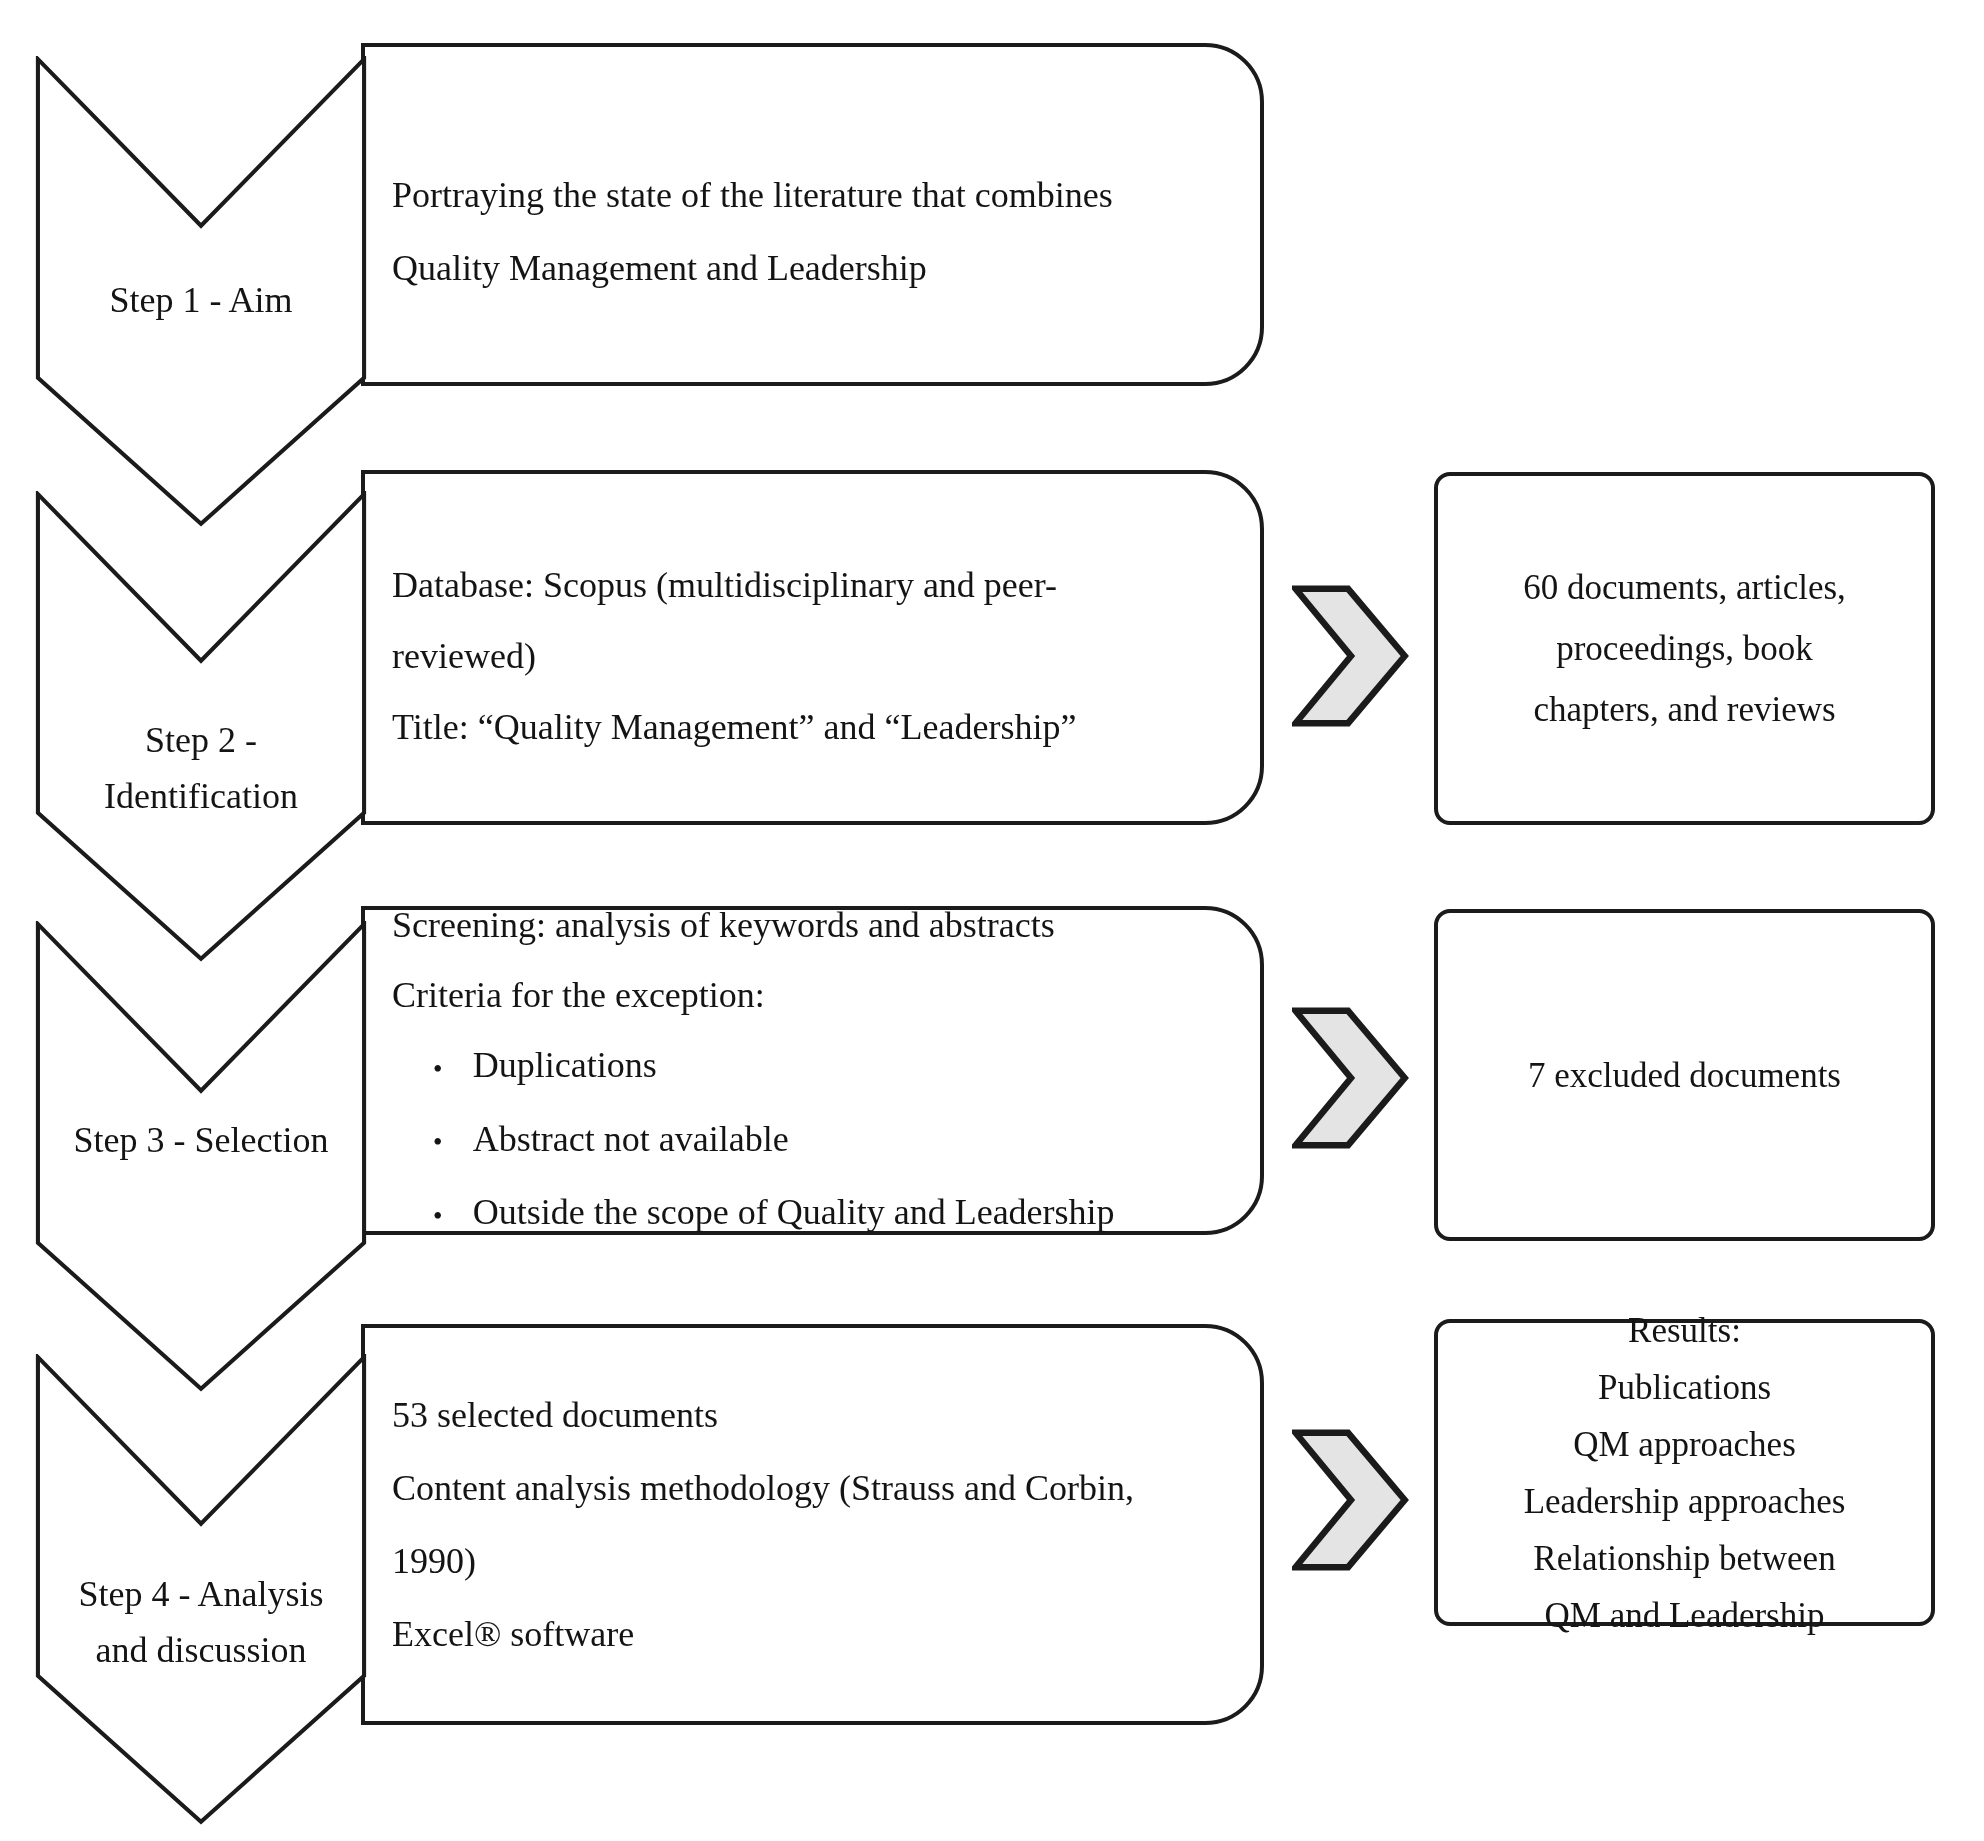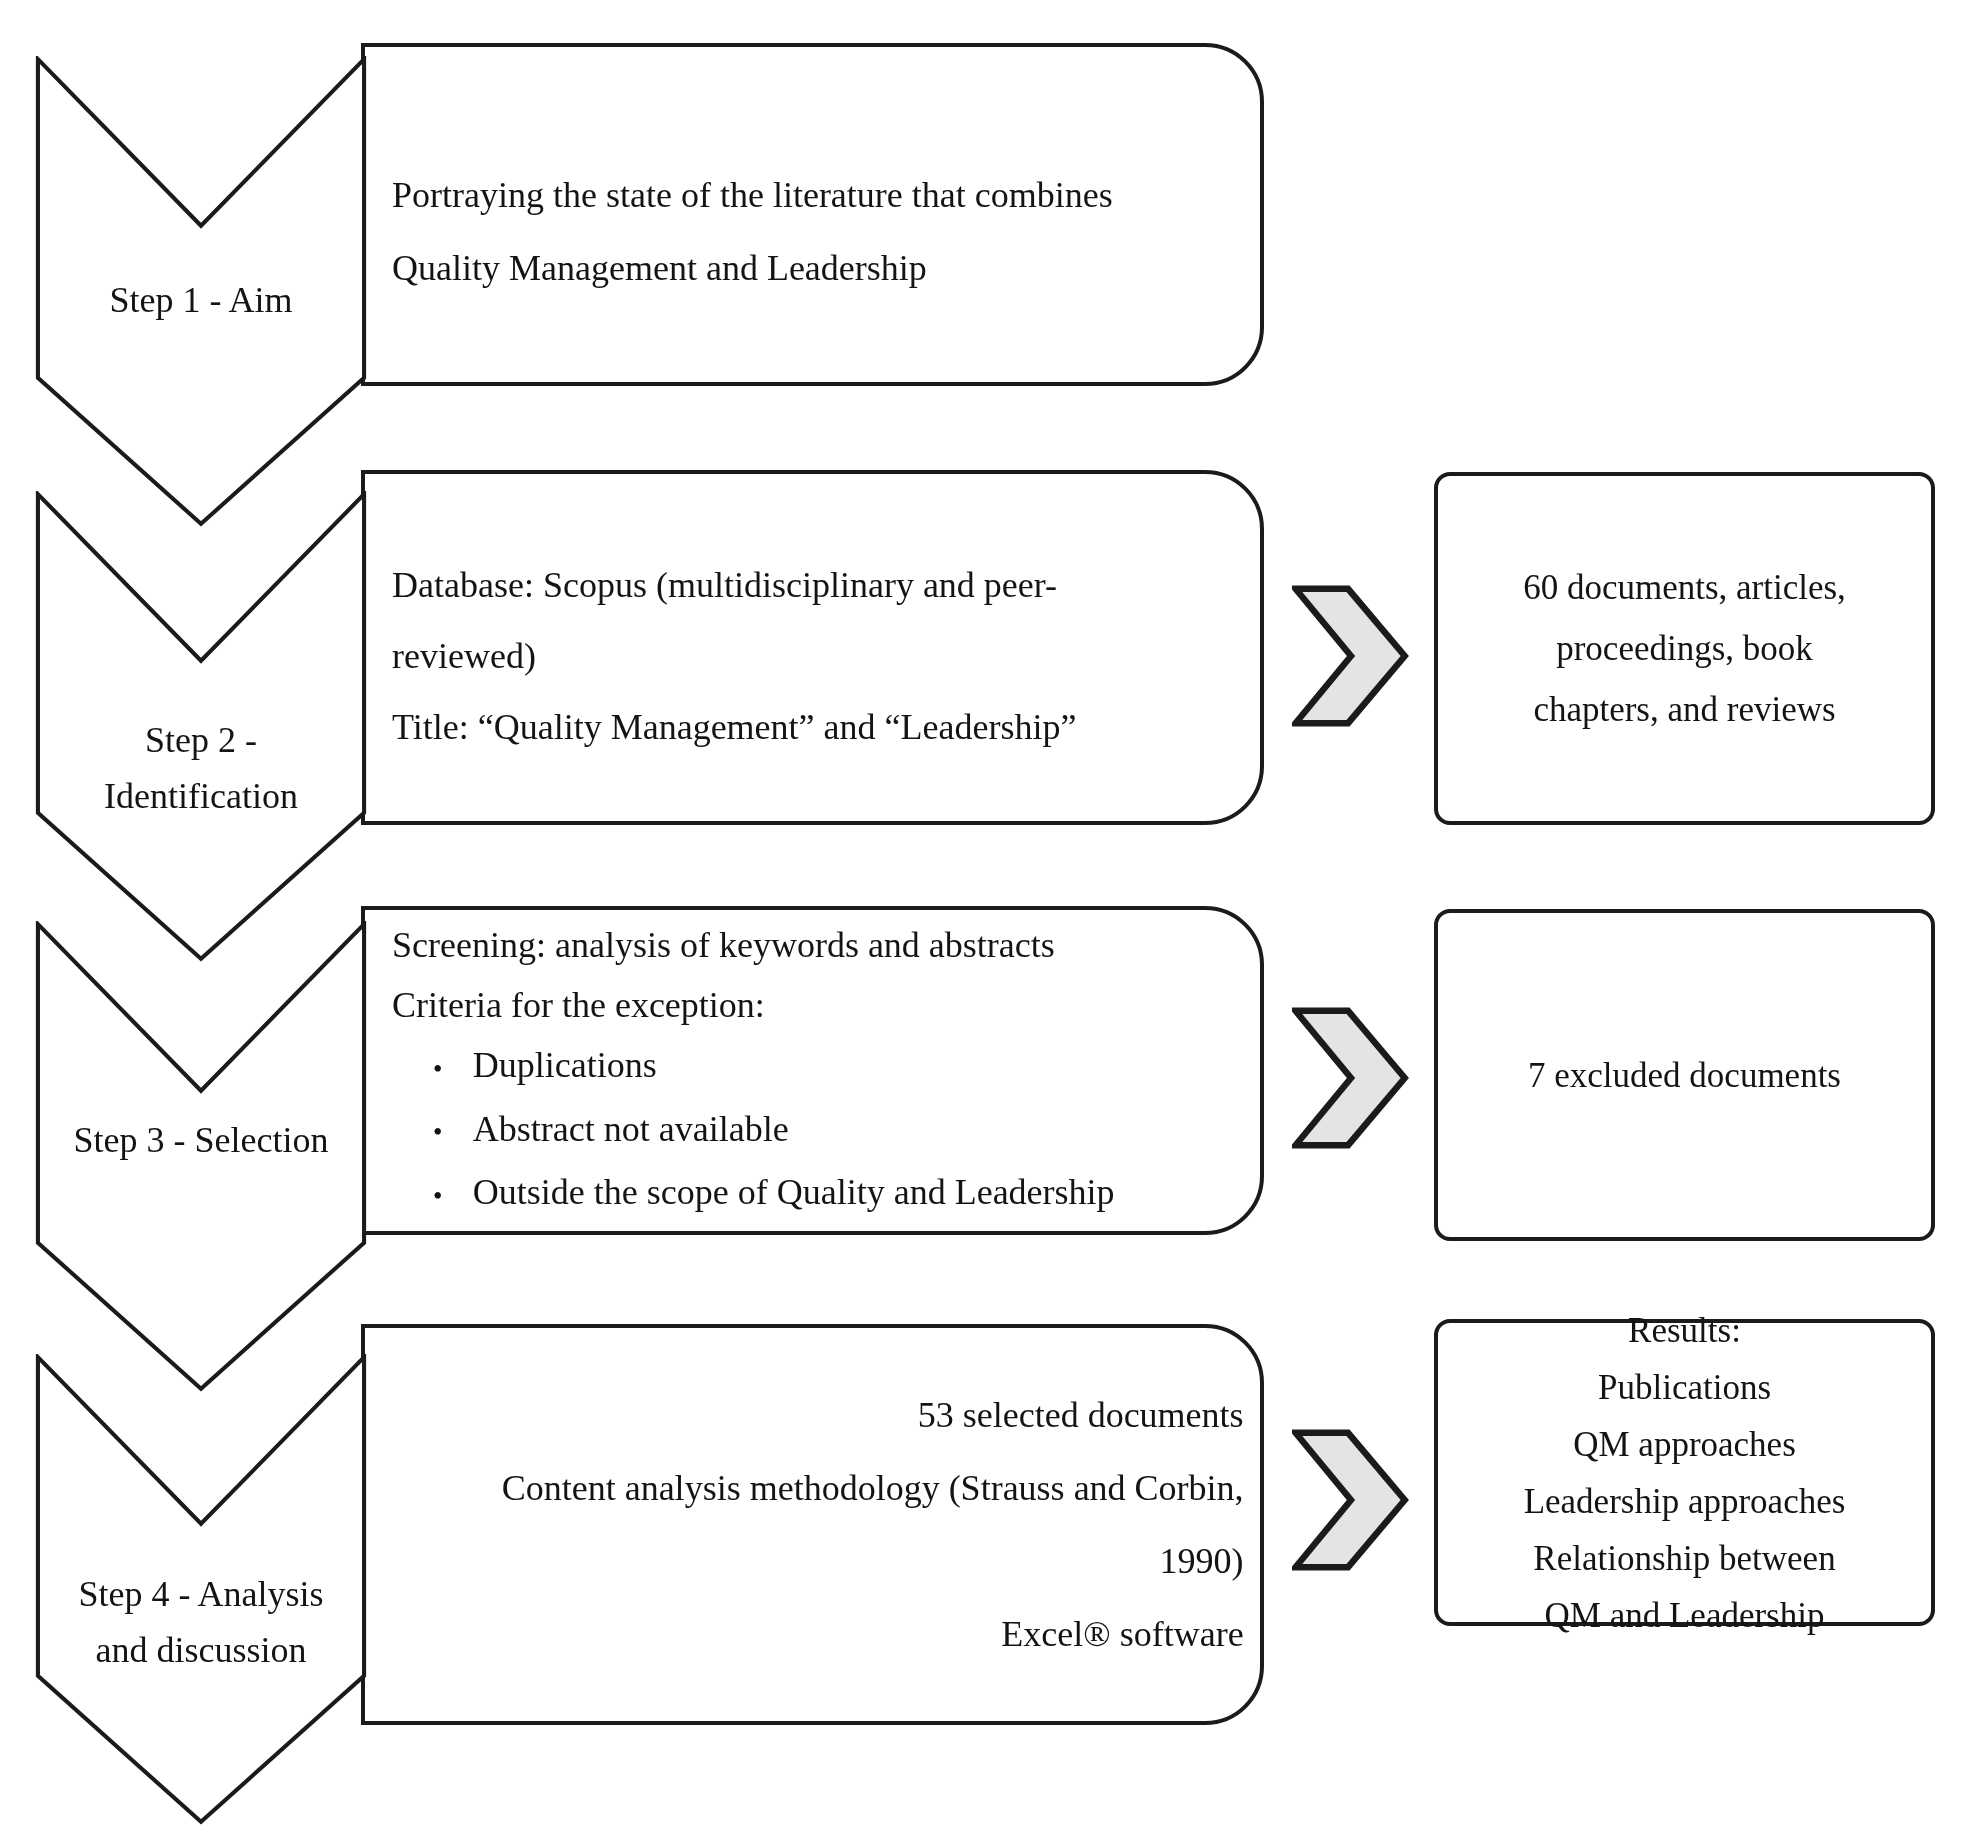--- a/index.html
+++ b/index.html
@@ -39,22 +39,22 @@
     position:absolute;left:361px;width:903px;z-index:1;
     background:#ffffff;border:4.7px solid var(--ink);
     border-radius:0 59px 59px 0;
     box-sizing:border-box;
     display:flex;flex-direction:column;justify-content:center;
     padding-left:27px;padding-right:16.4px;
     font-size:36px;
   }
   .mbox-1{top:43px;height:343px;line-height:73px;padding-top:35px;}
   .mbox-2{top:470px;height:355px;line-height:71px;padding-top:17.6px;}
-  .mbox-3{top:906px;height:329px;line-height:60px;}
-  .mbox-4{top:1324px;height:401px;line-height:73px;text-align:right;}
+  .mbox-3{top:906px;height:329px;line-height:60px;gap:10px;}
+  .mbox-4{top:1324px;height:401px;line-height:73px;}
   
   .bullet-row{padding-left:41px;}
   .bullet-dot{
     display:inline-block;width:23.4px;margin-right:16.4px;
     font-size:27px;vertical-align:middle;
   }
   
   .flow-arrow{position:absolute;left:1292px;width:118px;height:142px;z-index:1;}
   .flow-arrow polygon{fill:var(--arrow_fill);stroke:var(--ink);stroke-width:11;stroke-linejoin:miter;}
   .arrow-2{top:585px;}

